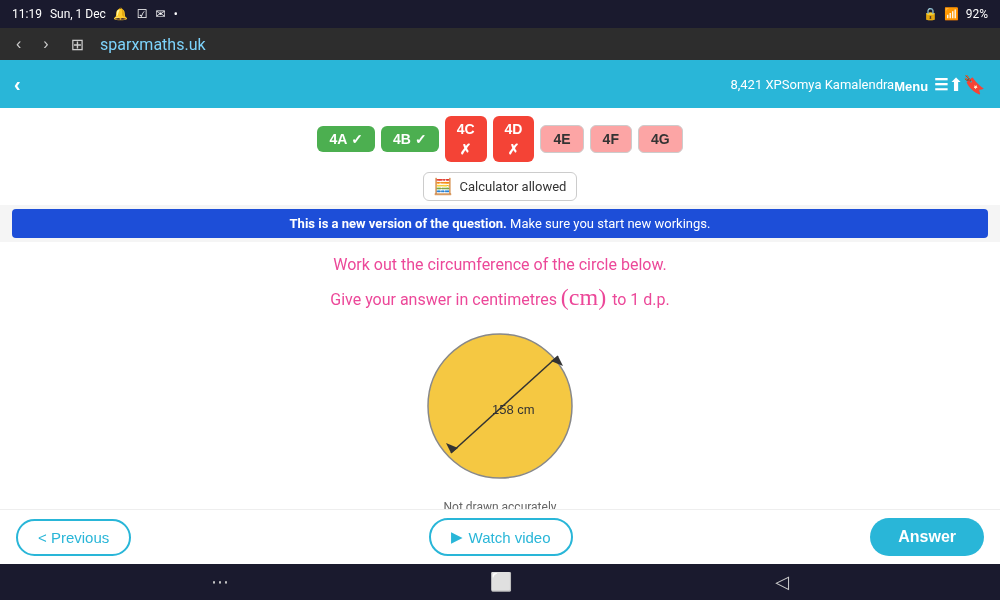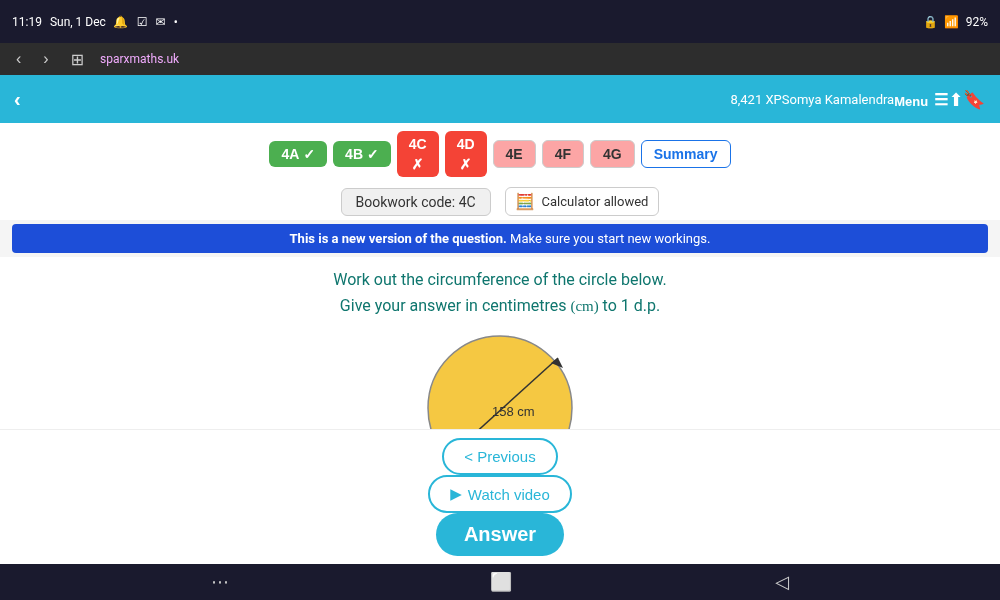--- a/index.html
+++ b/index.html
@@ -15,21 +15,21 @@
 
     
     .status-bar {
       background: #1a1a2e;
       color: #fff;
       display: flex;
       align-items: center;
       justify-content: space-between;
       padding: 4px 12px;
       font-size: 12px;
-      height: 43px;
+      height: 28px;
     }
     .status-bar-left { display: flex; align-items: center; gap: 8px; }
     .status-bar-right { display: flex; align-items: center; gap: 6px; font-size: 12px; }
 
     
     .browser-bar {
       background: #2d2d2d;
       display: flex;
       align-items: center;
       padding: 4px 10px;
@@ -38,22 +38,22 @@
     }
     .browser-bar-btn {
       color: #ccc;
       font-size: 16px;
       background: none;
       border: none;
       cursor: pointer;
       padding: 2px 6px;
     }
     .browser-url {
-      color: #f0abfc;
-      font-size: 12px;
+      color: #7dd3fc;
+      font-size: 16px;
     }
 
     
     .app-header {
       background: #29b6d8;
       display: flex;
       align-items: center;
       padding: 0 14px;
       height: 48px;
       justify-content: space-between;
@@ -174,28 +174,28 @@
       background: white;
       flex: 1;
       display: flex;
       flex-direction: column;
       align-items: center;
       padding: 10px 20px 0 20px;
       overflow: hidden;
     }
     .question-text {
       font-size: 16px;
-      color: #0f766e;
+      color: #ec4899;
       text-align: center;
       line-height: 1.6;
       margin-bottom: 10px;
     }
     .question-text .cm-text {
       font-family: 'Times New Roman', serif;
-      font-size: 15px;
+      font-size: 24px;
     }
 
     
     .circle-diagram {
       position: relative;
       margin: 0 auto 10px auto;
     }
 
     
     .answer-row {
@@ -223,21 +223,20 @@
     }
 
     
     .action-bar {
       background: white;
       display: flex;
       align-items: center;
       justify-content: space-between;
       padding: 8px 16px;
       border-top: 1px solid #eee;
-      flex-direction: column;
     }
     .prev-btn {
       background: white;
       border: 2px solid #29b6d8;
       color: #29b6d8;
       border-radius: 24px;
       padding: 8px 20px;
       font-size: 15px;
       font-weight: 500;
       cursor: pointer;
@@ -257,21 +256,21 @@
       display: flex;
       align-items: center;
       gap: 6px;
     }
     .answer-btn {
       background: #29b6d8;
       border: none;
       color: white;
       border-radius: 24px;
       padding: 10px 28px;
-      font-size: 20px;
+      font-size: 16px;
       font-weight: 600;
       cursor: pointer;
     }
 
     
     .android-nav {
       background: #1a1a2e;
       height: 36px;
       display: flex;
       align-items: center;
@@ -347,27 +346,23 @@
   </button>
   <button class="tab tab-outline">
     <span>4E</span>
   </button>
   <button class="tab tab-outline">
     <span>4F</span>
   </button>
   <button class="tab tab-outline">
     <span>4G</span>
   </button>
-  <button class="tab tab-summary">
-    <span>Summary</span>
-  </button>
 </div>
 
 <div class="bookwork-bar">
-  <div class="bookwork-code">Bookwork code: 4C</div>
   <div class="calculator-allowed">
     <span style="font-size:16px;">🧮</span>
     <span>Calculator allowed</span>
   </div>
 </div>
 
 <div class="notice-banner">
   <strong>This is a new version of the question.</strong>
   <span> Make sure you start new workings.</span>
 </div>

